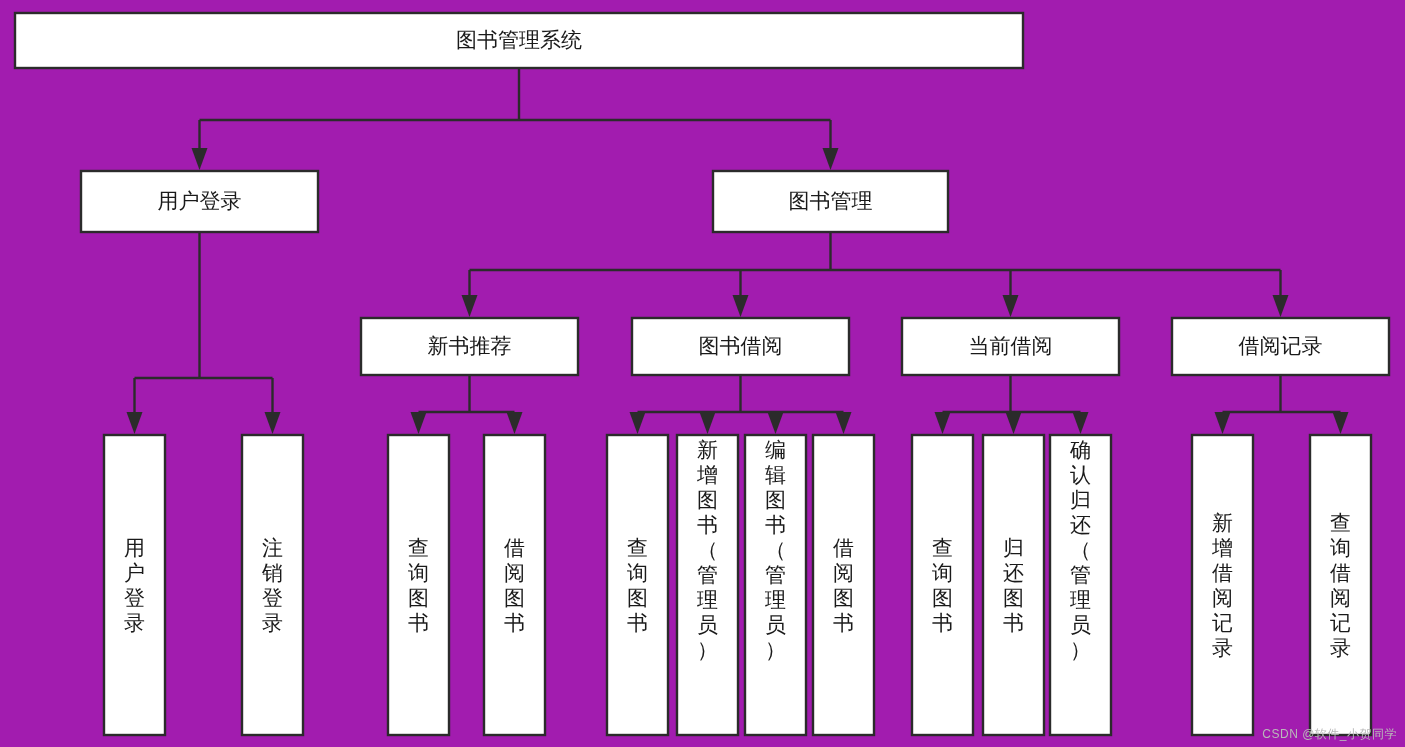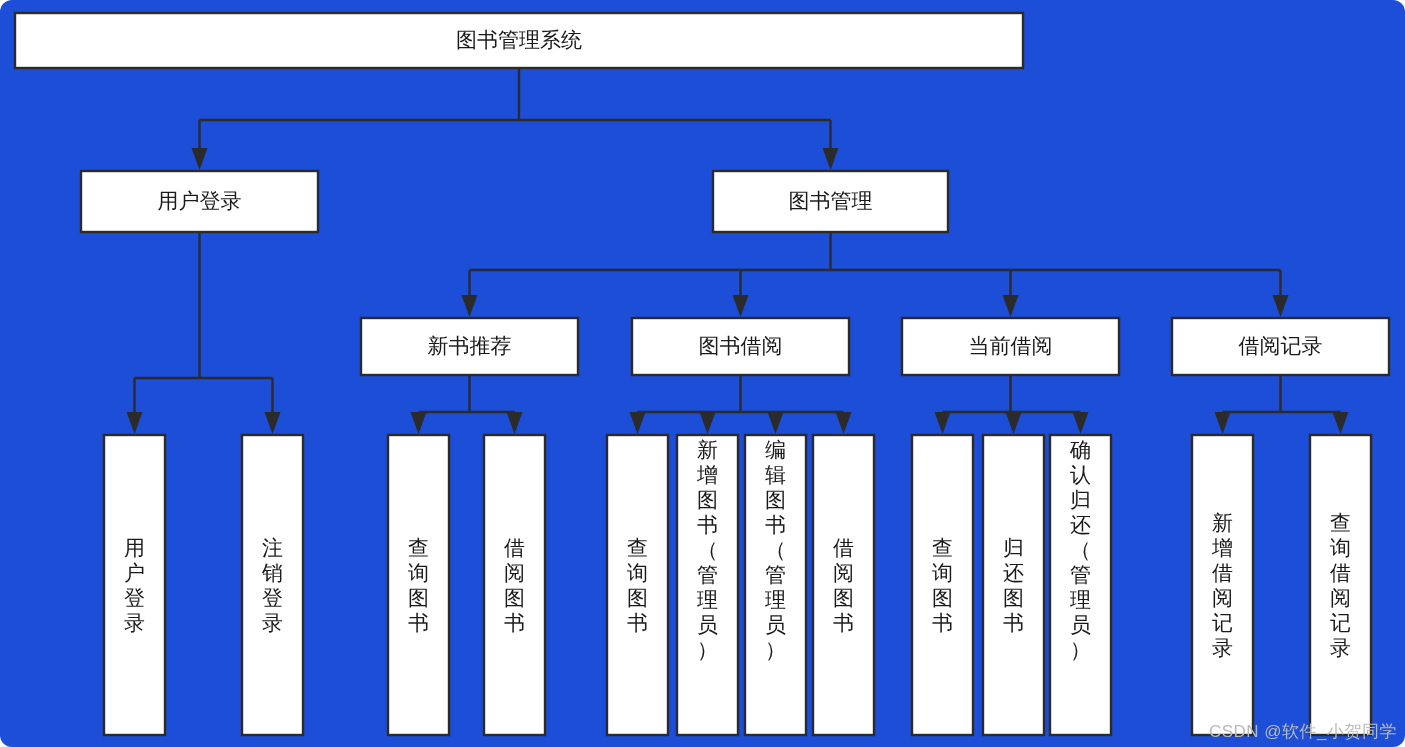--- a/index.html
+++ b/index.html
@@ -4,24 +4,23 @@
 <style>
   html, body {
     margin: 0;
     padding: 0;
     background: #ffffff;
   }
   #diagram-root {
     position: relative;
     width: 1405px;
     height: 747px;
-    background: #1d4ed8;
+    background: #a21caf;
     font-family: "Liberation Sans", "DejaVu Sans", sans-serif;
     overflow: hidden;
-    border-radius: 12px;
   }
   svg.diagram-canvas {
     position: absolute;
     left: 0;
     top: 0;
     width: 1405px;
     height: 747px;
   }
   .node-box {
     fill: #ffffff;
@@ -49,21 +48,21 @@
     font-family: "Liberation Sans", "DejaVu Sans", sans-serif;
     font-size: 21px;
     fill: #1a1a1a;
     text-anchor: middle;
   }
   .watermark-text {
     position: absolute;
     right: 8px;
     bottom: 4px;
     font-family: "Liberation Sans", "DejaVu Sans", sans-serif;
-    font-size: 17px;
+    font-size: 12px;
     color: #b9b9b9;
     white-space: nowrap;
     letter-spacing: 0.5px;
   }
 </style>
 </head>
 <body>
 
 <div id="diagram-root">
 

